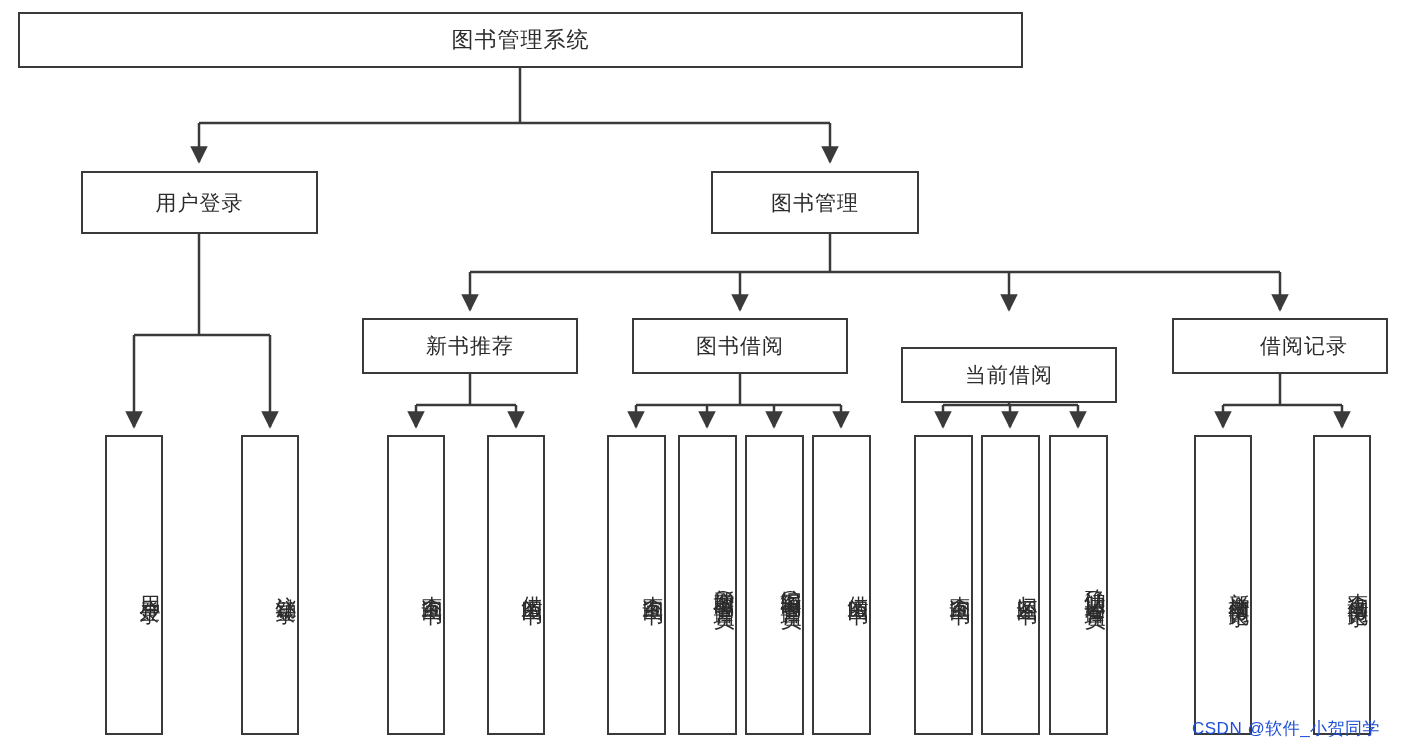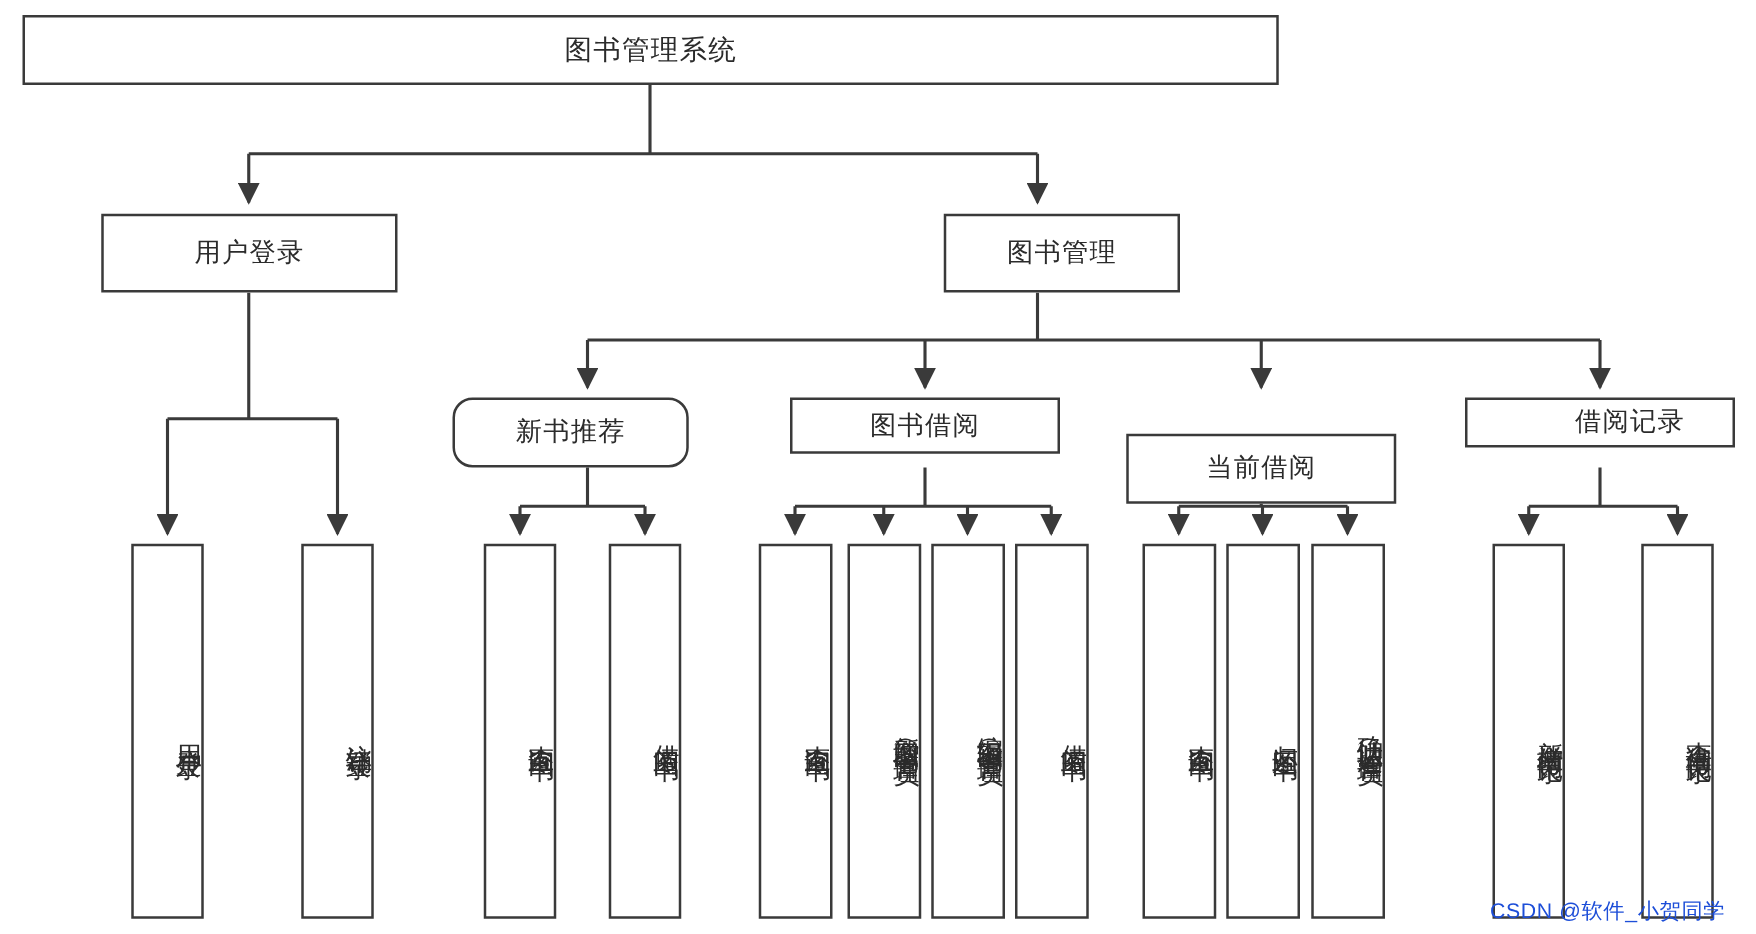--- a/index.html
+++ b/index.html
@@ -125,34 +125,34 @@
     </g>
   </svg>
 
   <div class="node horiz root" style="left: 18px; top: 12px; width: 1005px; height: 56px;">
     <span>图书管理系统</span>
   </div>
 
   <div class="node horiz" style="left: 81px; top: 171px; width: 237px; height: 63px;">
     <span>用户登录</span>
   </div>
-  <div class="node horiz" style="left: 711px; top: 171px; width: 189px; height: 63px; margin-left: 44px;">
+  <div class="node horiz" style="left: 711px; top: 171px; width: 208px; height: 63px;">
     <span>图书管理</span>
   </div>
 
-  <div class="node horiz" style="left: 362px; top: 318px; width: 189px; height: 56px; border-radius: 16px;">
+  <div class="node horiz" style="left: 362px; top: 318px; width: 216px; height: 56px;">
     <span>新书推荐</span>
   </div>
-  <div class="node horiz" style="left: 632px; top: 318px; width: 216px; height: 45px;">
+  <div class="node horiz" style="left: 632px; top: 318px; width: 216px; height: 56px;">
     <span>图书借阅</span>
   </div>
   <div class="node horiz" style="left: 901px; top: 318px; width: 216px; height: 56px; margin-top: 29px;">
     <span>当前借阅</span>
   </div>
-  <div class="node horiz" style="left: 1172px; top: 318px; width: 216px; height: 40px; padding-left: 48px;">
+  <div class="node horiz" style="left: 1172px; top: 318px; width: 216px; height: 56px; padding-left: 48px;">
     <span>借阅记录</span>
   </div>
 
   <div class="node vert" style="left: 105px; top: 435px; width: 58px; height: 300px;">
     <span class="vtext">用户登录</span>
   </div>
   <div class="node vert" style="left: 241px; top: 435px; width: 58px; height: 300px;">
     <span class="vtext">注销登录</span>
   </div>
   <div class="node vert" style="left: 387px; top: 435px; width: 58px; height: 300px;">

